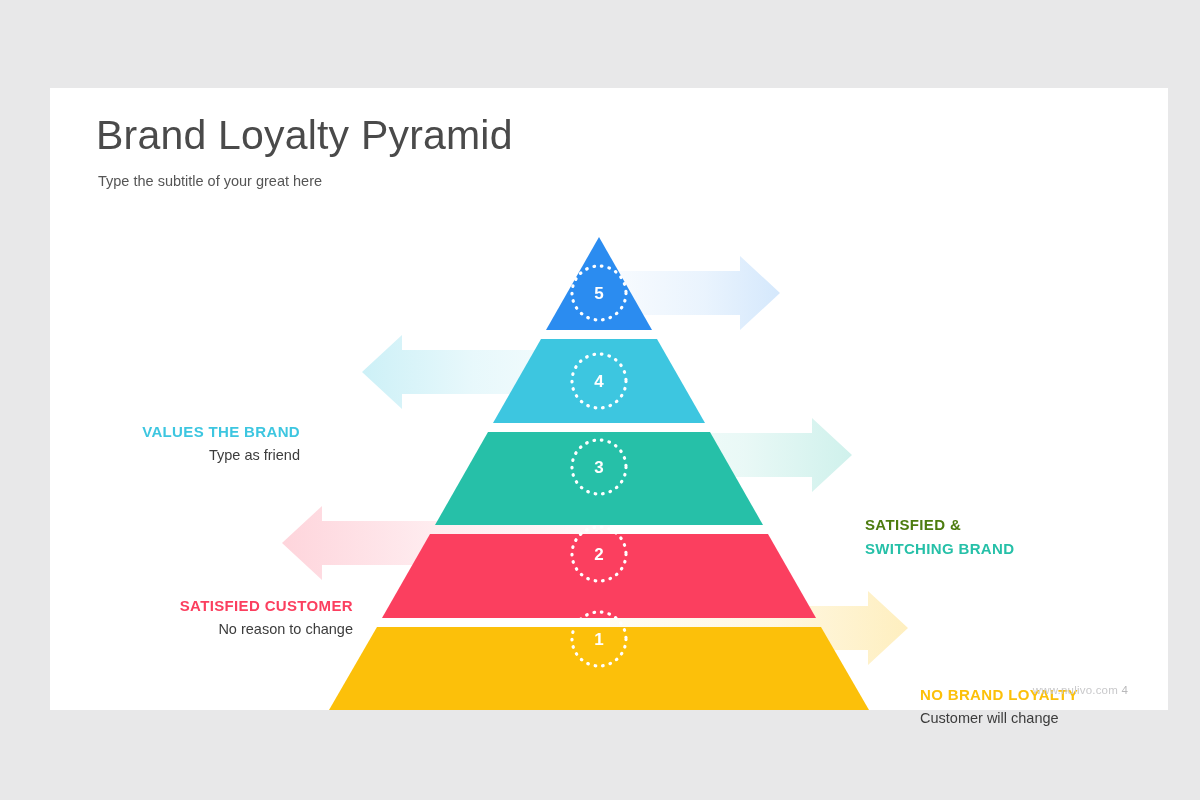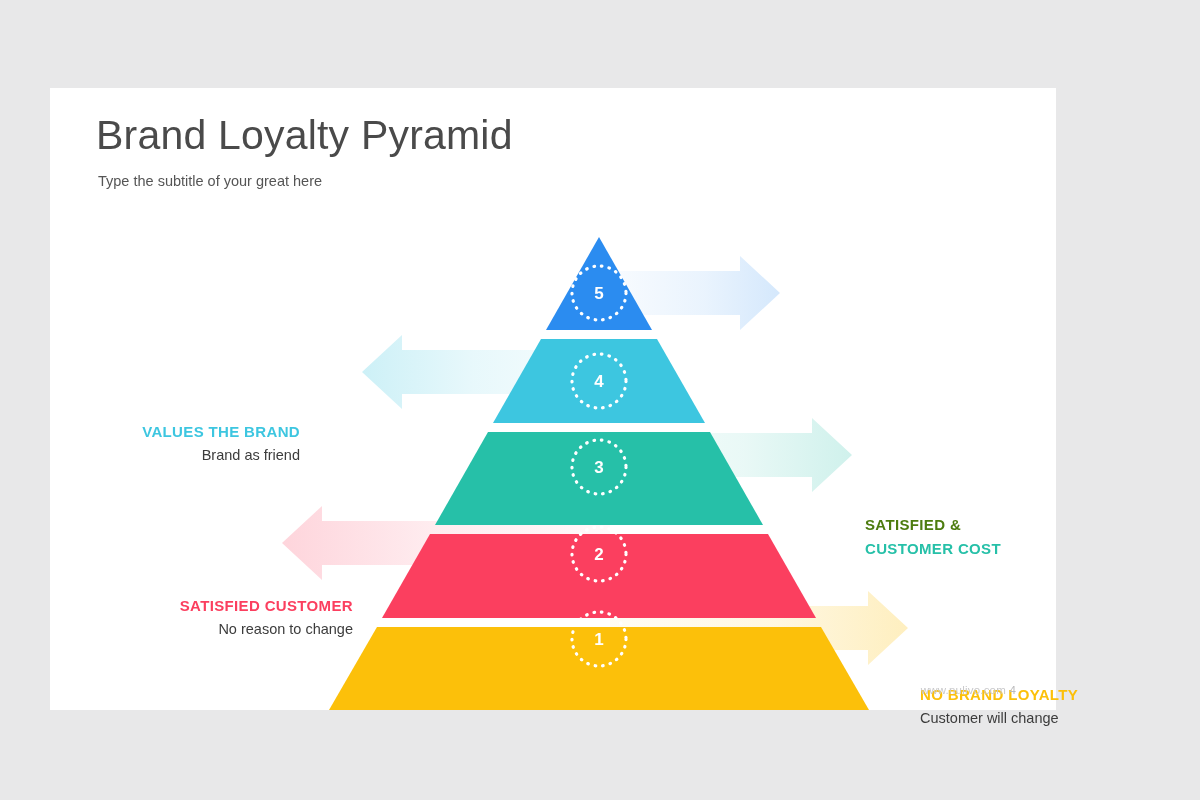--- a/index.html
+++ b/index.html
@@ -11,21 +11,21 @@
     height: 800px;
     background: #e8e8e9;
     font-family: "Liberation Sans", sans-serif;
     overflow: hidden;
   }
 
   #slide {
     position: absolute;
     left: 50px;
     top: 88px;
-    width: 1006px;
+    width: 1118px;
     height: 622px;
     background: #ffffff;
   }
 
   
   #page-title {
     position: absolute;
     left: 46px;
     top: 24px;
     font-size: 41px;
@@ -200,26 +200,26 @@
       </g>
       <g>
         <circle cx="549" cy="551" r="27" fill="none" stroke="#ffffff" stroke-width="3.2" stroke-linecap="round" stroke-dasharray="0.6 7"></circle>
         <text x="549" y="551" fill="#ffffff" font-family="Liberation Sans, sans-serif" font-size="17" font-weight="700" text-anchor="middle" dominant-baseline="central">1</text>
       </g>
     </svg>
 
 
     <div id="label-4" class="side-label left">
       <div class="label-title" style="color:#3dc6e0">VALUES THE BRAND</div>
-      <div class="label-sub">Brand as friend</div>
+      <div class="label-sub">Type as friend</div>
     </div>
 
     <div id="label-3" class="side-label right">
       <div class="label-title" style="color:#4d7c0f">SATISFIED &amp;</div>
-      <div class="label-title" style="color:#26c0a8">CUSTOMER COST</div>
+      <div class="label-title" style="color:#26c0a8">SWITCHING BRAND</div>
     </div>
 
     <div id="label-1" class="side-label right">
       <div class="label-title" style="color:#fcc00a">NO BRAND LOYALTY</div>
       <div class="label-sub">Customer will change</div>
     </div>
 
     <div id="label-2" class="side-label left">
       <div class="label-title" style="color:#fb3f5f">SATISFIED CUSTOMER</div>
       <div class="label-sub">No reason to change</div>

